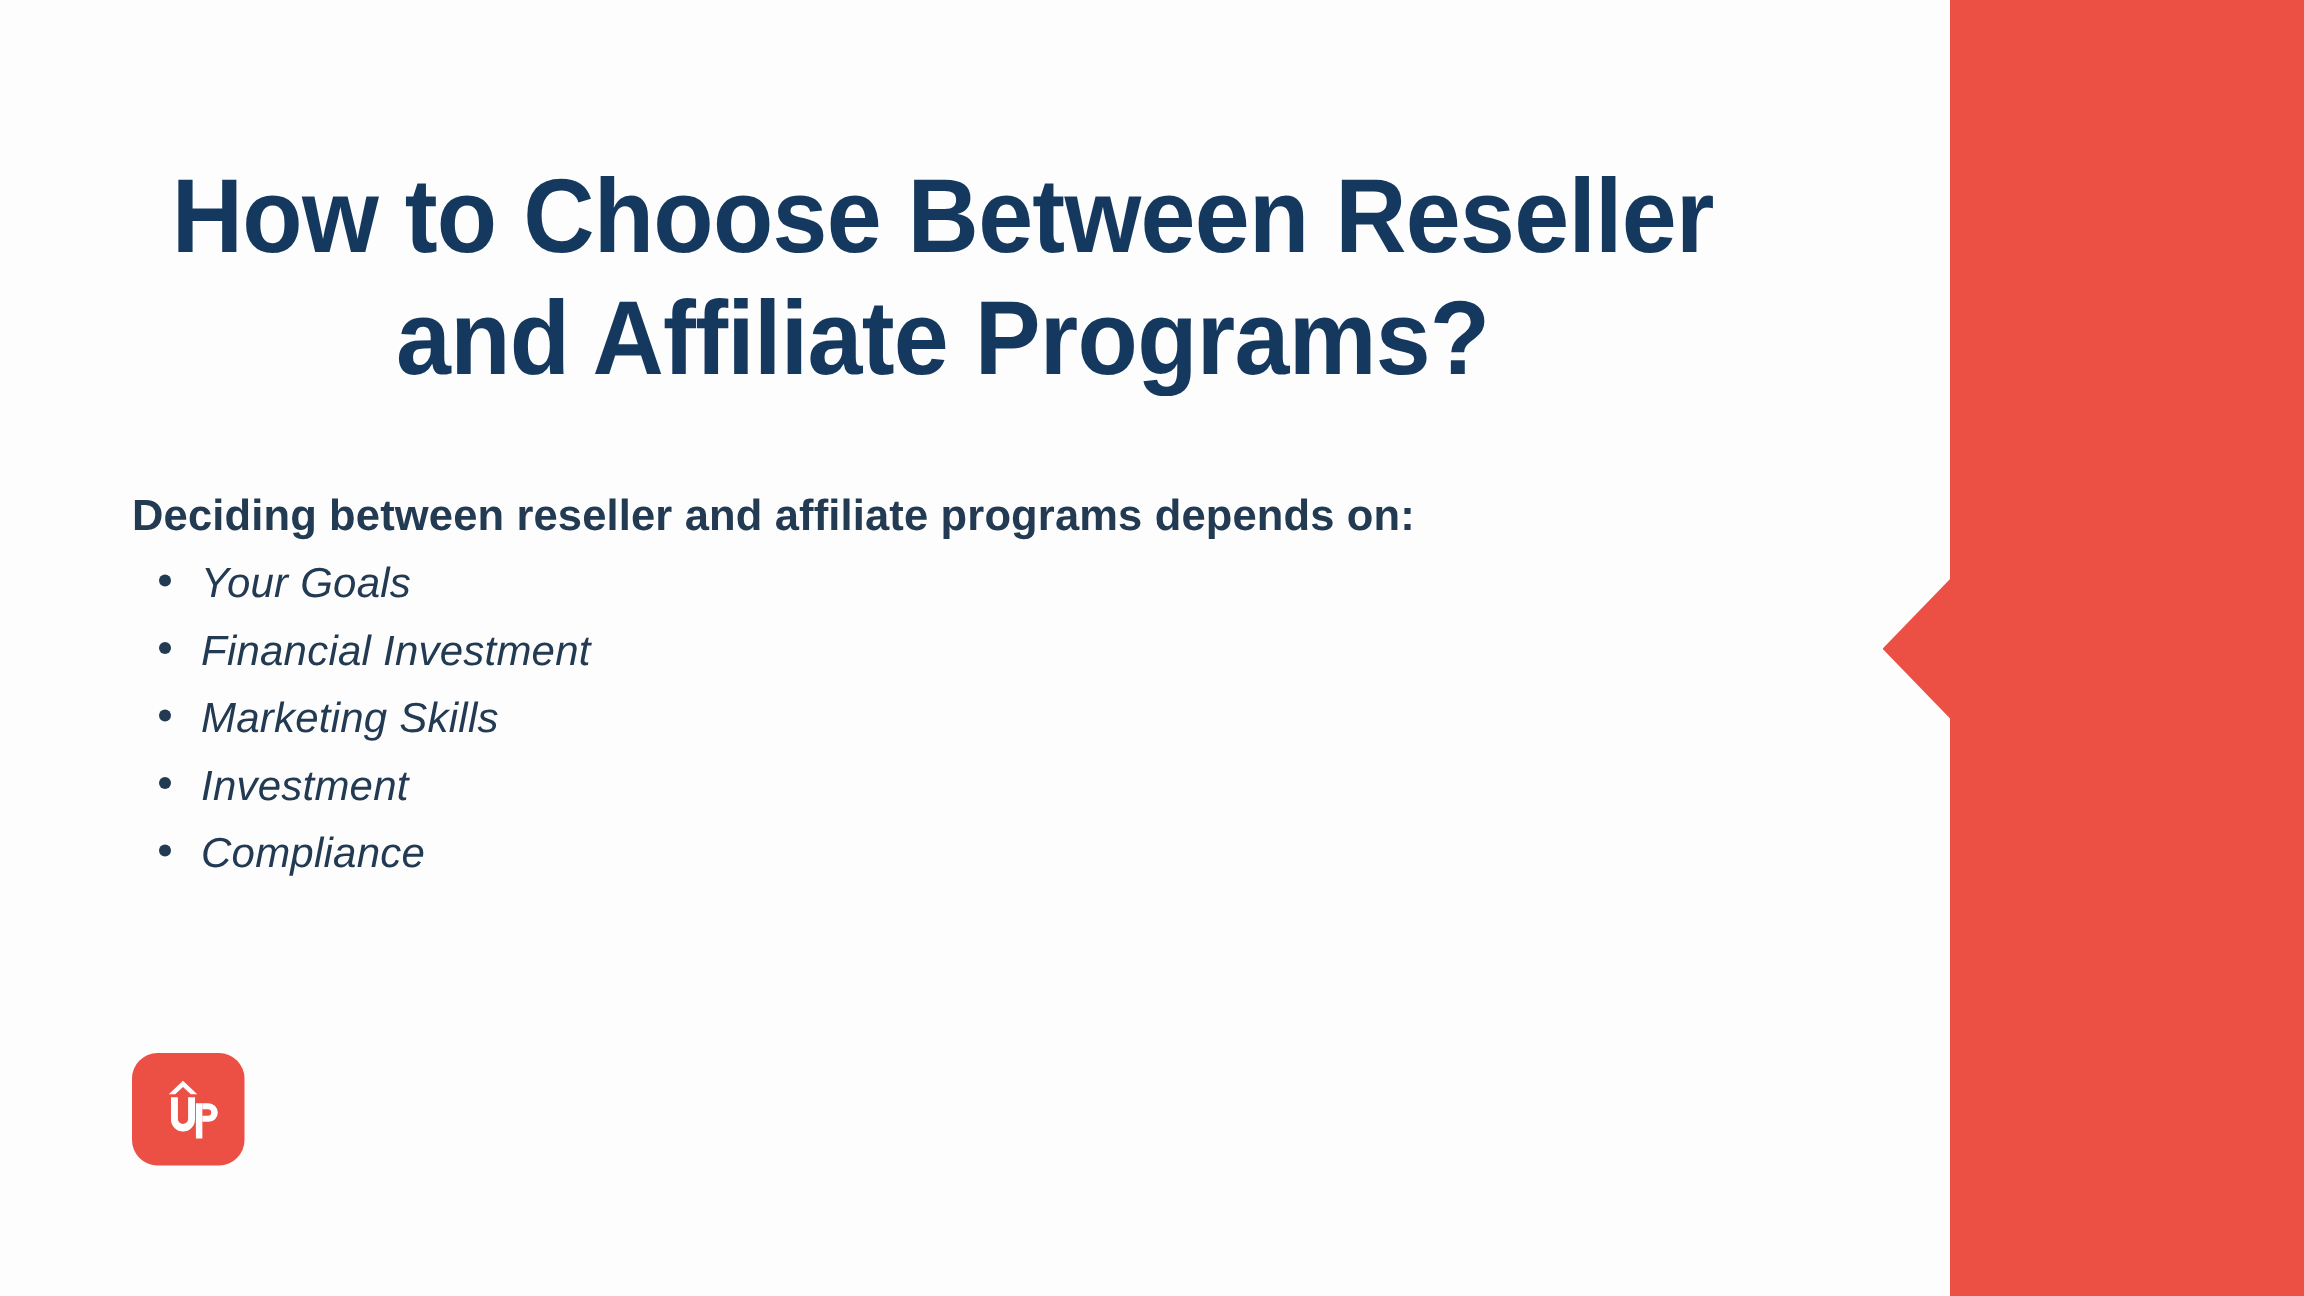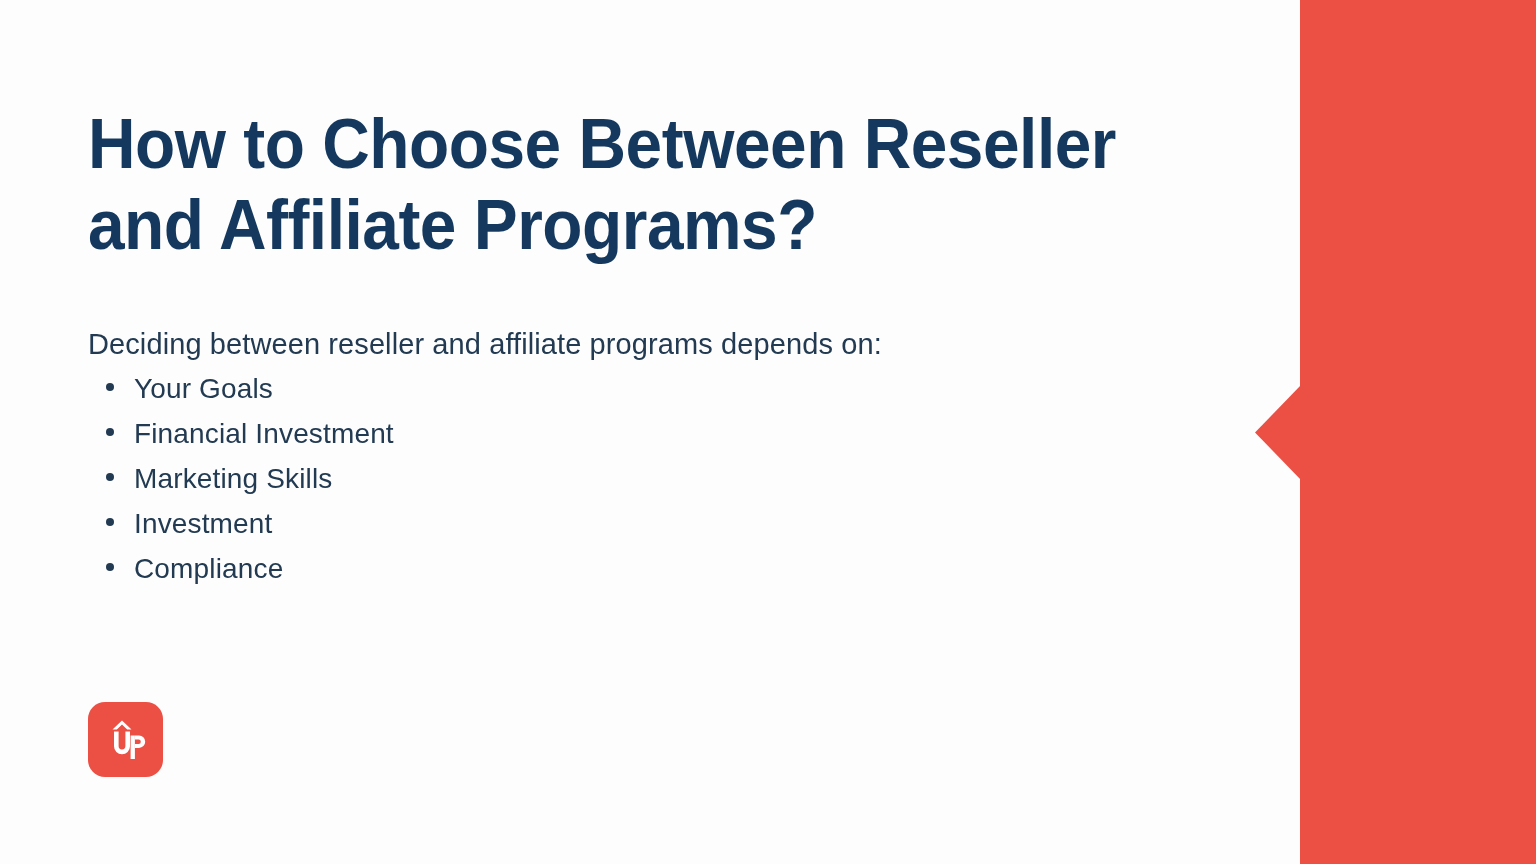--- a/index.html
+++ b/index.html
@@ -9,20 +9,21 @@
     background: #ffffff;
   }
 
   .slide {
     position: relative;
     width: 1536px;
     height: 864px;
     background: #fdfdfd;
     overflow: hidden;
     font-family: "Liberation Sans", "DejaVu Sans", sans-serif;
+    text-align: center;
   }
 
   
   .red-band {
     position: absolute;
     top: 0;
     left: 1300px;
     width: 236px;
     height: 864px;
     background: #ec5045;
@@ -63,32 +64,33 @@
     transform-origin: left top;
   }
 
   .intro {
     position: absolute;
     left: 88px;
     top: 326px;
     margin: 0;
     font-size: 29px;
     line-height: 1.3;
-    font-weight: 400;
+    font-weight: 700;
     color: #223a52;
     letter-spacing: 0.1px;
   }
 
   .bullet-list {
     position: absolute;
     left: 106px;
     top: 372px;
     margin: 0;
     padding: 0;
     list-style: none;
+    font-style: italic;
   }
 
   .bullet-item {
     display: flex;
     align-items: baseline;
     height: 45px;
     font-size: 28px;
     line-height: 34px;
     color: #223a52;
     letter-spacing: 0.15px;

